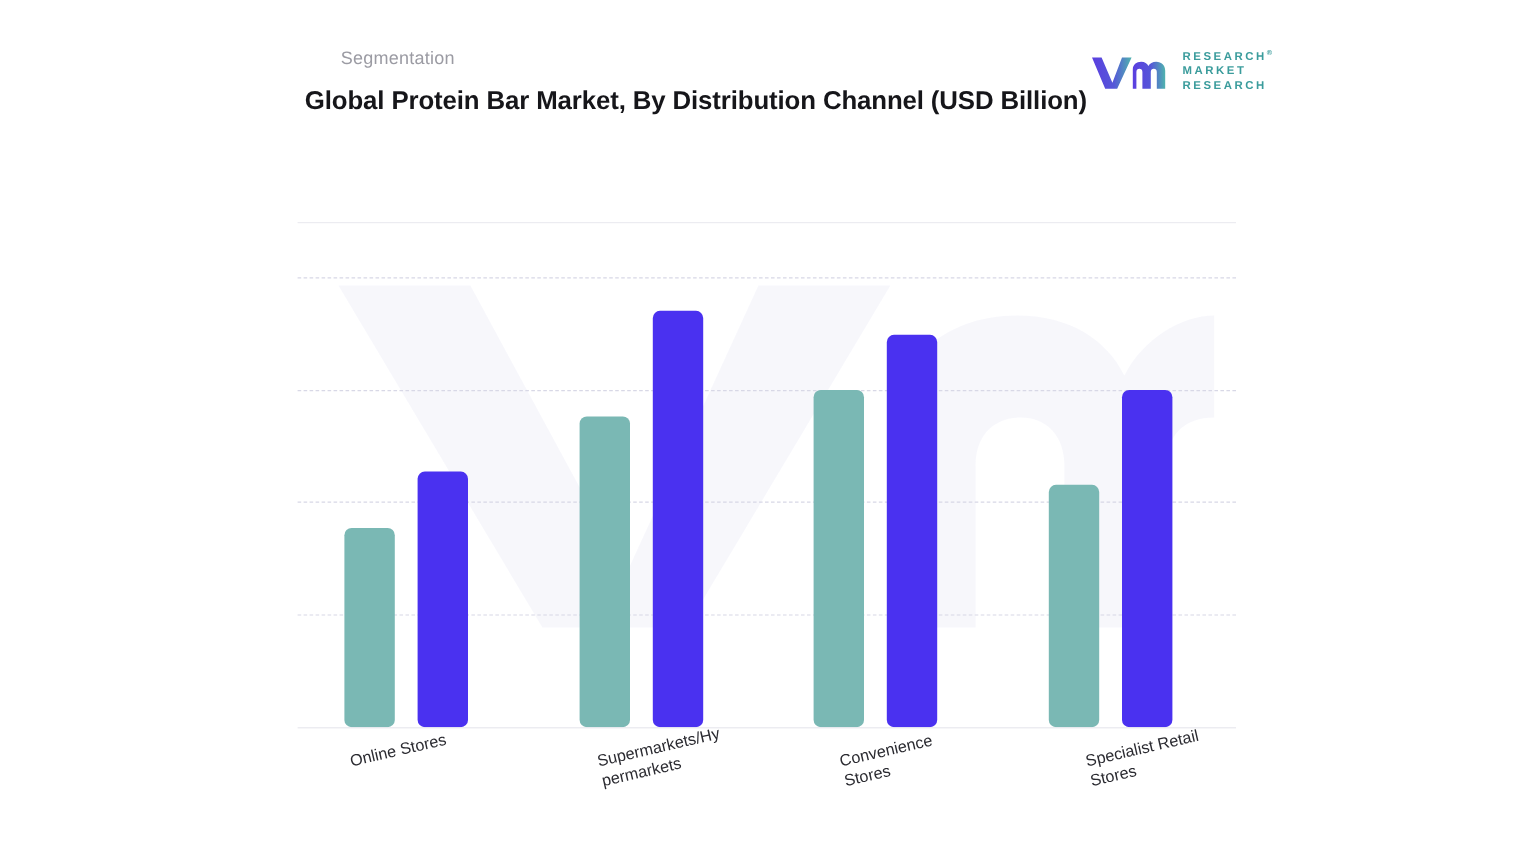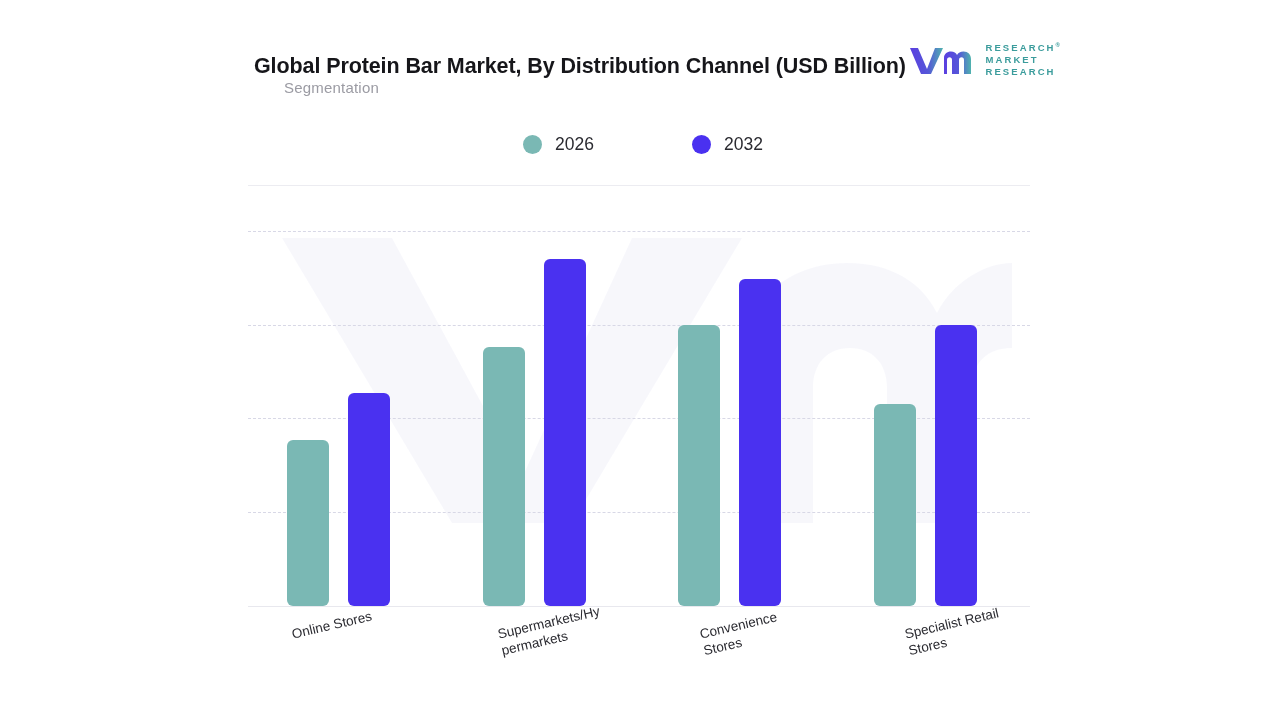--- a/index.html
+++ b/index.html
@@ -184,22 +184,22 @@
     white-space: pre-line;
     font-weight: 400;
   }
 </style>
 </head>
 <body>
 
 <div id="chart-card">
 
   <div id="header">
+    <div id="segmentation-label">Segmentation</div>
     <div id="chart-title">Global Protein Bar Market, By Distribution Channel (USD Billion)</div>
-    <div id="segmentation-label">Segmentation</div>
   </div>
 
   <div id="brand-logo">
     <svg id="logo-mark" width="68" height="30" viewBox="0 0 68 30">
       <defs>
         <linearGradient id="vmrgrad" x1="0" y1="0" x2="1" y2="0">
           <stop offset="0%" stop-color="#5b3fe0"></stop>
           <stop offset="55%" stop-color="#5557d8"></stop>
           <stop offset="100%" stop-color="#4fb3ae"></stop>
         </linearGradient>
@@ -211,30 +211,20 @@
                L51,29 L44,29 L44,15 C44,13.3 43,12.3 41.5,12.3
                C40,12.3 39,13.3 39,15 L39,29 Z" fill="url(#vmrgrad)"></path>
     </svg>
     <div id="logo-wordmark">
       <span class="line-verified"><span>RESEARCH</span><span class="reg">®</span></span>
       <span>MARKET</span>
       <span>RESEARCH</span>
     </div>
   </div>
 
-  <div id="legend">
-      <div class="legend-item">
-        <span class="legend-swatch" style="background: rgb(122, 184, 180);"></span>
-        <span class="legend-label">2026</span>
-      </div>
-      <div class="legend-item">
-        <span class="legend-swatch" style="background: rgb(74, 49, 240);"></span>
-        <span class="legend-label">2032</span>
-      </div>
-    </div>
 
   <div id="legend-divider"></div>
 
   <div id="plot-area">
     <svg id="watermark" viewBox="0 0 740 300" preserveAspectRatio="none">
       <path d="M10,10 L120,10 L250,250 L360,10 L470,10 L300,295 L180,295 Z" fill="#f0f0f9"></path>
       <path d="M470,295 L470,130 C470,75 515,35 575,35 C620,35 650,55 665,85
                C680,55 712,35 740,35 L740,120 C715,120 700,135 700,160
                L700,295 L615,295 L615,160 C615,135 600,120 578,120
                C556,120 541,135 541,160 L541,295 Z" fill="#f0f0f9"></path>

